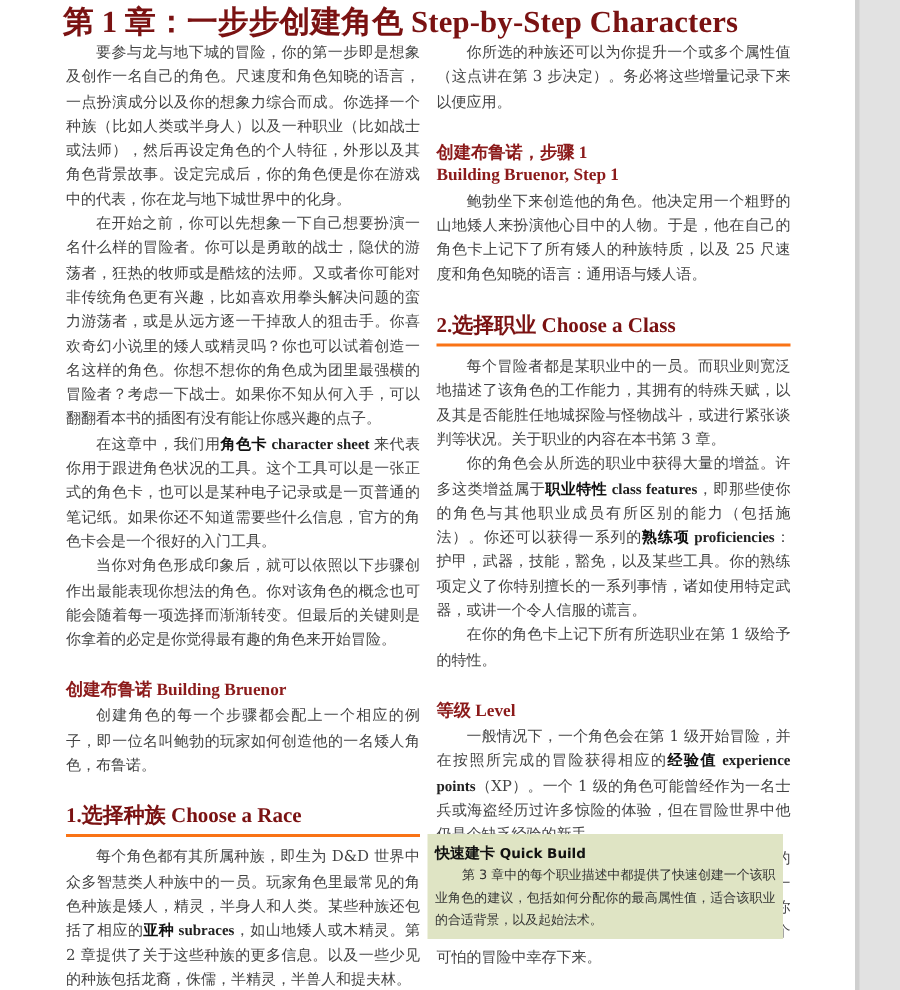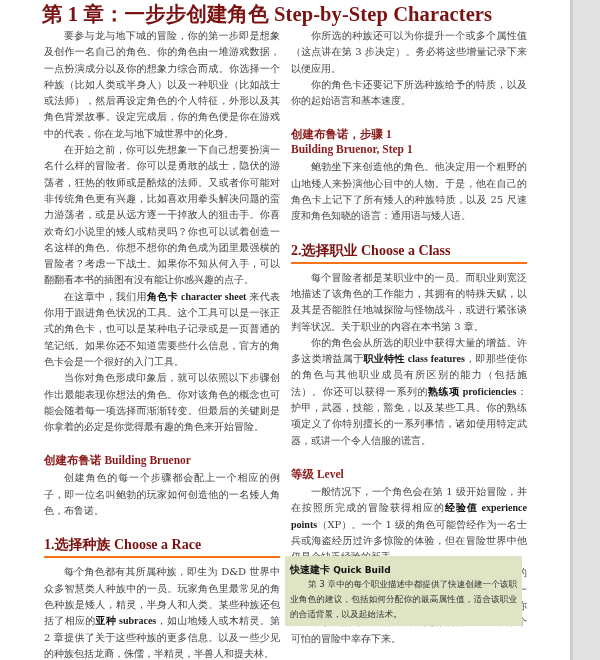--- a/index.html
+++ b/index.html
@@ -24,46 +24,46 @@
   .quick .qh .en { font-weight:bold; font-size:9px; }
   .quick p { font-family:"DejaVu Sans", sans-serif; font-size:8.6px; line-height:15px; color:#333; text-indent:18px; }
 </style>
 </head>
 <body>
 
 <div class="page">
   <div class="title">第 1 章：一步步创建角色 Step-by-Step Characters</div>
 
   <div class="col left">
-    <p>要参与龙与地下城的冒险，你的第一步即是想象及创作一名自己的角色。你的角色由一堆游戏数据，一点扮演成分以及你的想象力综合而成。你选择一个种族（比如人类或半身人）以及一种职业（比如战士或法师），然后再设定角色的个人特征，外形以及其角色背景故事。设定完成后，你的角色便是你在游戏中的代表，你在龙与地下城世界中的化身。</p>
+    <p>要参与龙与地下城的冒险，你的第一步即是想象及创作一名自己的角色。尺速度和角色知晓的语言，一点扮演成分以及你的想象力综合而成。你选择一个种族（比如人类或半身人）以及一种职业（比如战士或法师），然后再设定角色的个人特征，外形以及其角色背景故事。设定完成后，你的角色便是你在游戏中的代表，你在龙与地下城世界中的化身。</p>
     <p>在开始之前，你可以先想象一下自己想要扮演一名什么样的冒险者。你可以是勇敢的战士，隐伏的游荡者，狂热的牧师或是酷炫的法师。又或者你可能对非传统角色更有兴趣，比如喜欢用拳头解决问题的蛮力游荡者，或是从远方逐一干掉敌人的狙击手。你喜欢奇幻小说里的矮人或精灵吗？你也可以试着创造一名这样的角色。你想不想你的角色成为团里最强横的冒险者？考虑一下战士。如果你不知从何入手，可以翻翻看本书的插图有没有能让你感兴趣的点子。</p>
     <p><span>在这章中，我们用</span><b>角色卡</b><span class="kw-en"> character sheet </span><span>来代表你用于跟进角色状况的工具。这个工具可以是一张正式的角色卡，也可以是某种电子记录或是一页普通的笔记纸。如果你还不知道需要些什么信息，官方的角色卡会是一个很好的入门工具。</span></p>
     <p>当你对角色形成印象后，就可以依照以下步骤创作出最能表现你想法的角色。你对该角色的概念也可能会随着每一项选择而渐渐转变。但最后的关键则是你拿着的必定是你觉得最有趣的角色来开始冒险。</p>
 
     <div class="sub">创建布鲁诺 Building Bruenor</div>
     <p>创建角色的每一个步骤都会配上一个相应的例子，即一位名叫鲍勃的玩家如何创造他的一名矮人角色，布鲁诺。</p>
 
     <div class="sec">1.选择种族 Choose a Race</div>
     <p><span>每个角色都有其所属种族，即生为 D&amp;D 世界中众多智慧类人种族中的一员。玩家角色里最常见的角色种族是矮人，精灵，半身人和人类。某些种族还包括了相应的</span><b>亚种</b><span class="kw-en"> subraces</span><span>，如山地矮人或木精灵。第 2 章提供了关于这些种族的更多信息。以及一些少见的种族包括龙裔，侏儒，半精灵，半兽人和提夫林。</span></p>
 
   </div>
 
   <div class="col right">
     <p>你所选的种族还可以为你提升一个或多个属性值（这点讲在第 3 步决定）。务必将这些增量记录下来以便应用。</p>
-    <p>你的角色卡还要记下所选种族给予的特质，以及你的起始语言和基本速度。</p>
 
     <div class="sub" style="">
       <div>创建布鲁诺，步骤 1</div>
       <div>Building Bruenor, Step 1</div>
     </div>
     <p>鲍勃坐下来创造他的角色。他决定用一个粗野的山地矮人来扮演他心目中的人物。于是，他在自己的角色卡上记下了所有矮人的种族特质，以及 25 尺速度和角色知晓的语言：通用语与矮人语。</p>
 
     <div class="sec">2.选择职业 Choose a Class</div>
     <p>每个冒险者都是某职业中的一员。而职业则宽泛地描述了该角色的工作能力，其拥有的特殊天赋，以及其是否能胜任地城探险与怪物战斗，或进行紧张谈判等状况。关于职业的内容在本书第 3 章。</p>
     <p><span>你的角色会从所选的职业中获得大量的增益。许多这类增益属于</span><b>职业特性</b><span class="kw-en"> class features</span><span>，即那些使你的角色与其他职业成员有所区别的能力（包括施法）。你还可以获得一系列的</span><b>熟练项</b><span class="kw-en"> proficiencies</span><span>：护甲，武器，技能，豁免，以及某些工具。你的熟练项定义了你特别擅长的一系列事情，诸如使用特定武器，或讲一个令人信服的谎言。</span></p>
+    <p>在你的角色卡上记下所有所选职业在第 1 级给予的特性。</p>
 
     <div class="sub">等级 Level</div>
     <p><span>一般情况下，一个角色会在第 1 级开始冒险，并在按照所完成的冒险获得相应的</span><b>经验值</b><span class="kw-en"> experience points</span><span>（XP）。一个 1 级的角色可能曾经作为一名士兵或海盗经历过许多惊险的体验，但在冒险世界中他仍是个缺乏经验的新手。</span></p>
     <p>第 1 级开始的冒险意味着这是你角色冒险生涯的开端。如果你已经熟悉了这游戏，或是你参加进了一个正在进行的 D&amp;D 战役，则你的 DM 可能会允许你从一个较高的等级开始，并假定你的角色已经在数个可怕的冒险中幸存下来。</p>
   </div>
 
   <div class="quick">
     <div class="qh"><span>快速建卡</span><span class="en"> Quick Build</span></div>
     <p>第 3 章中的每个职业描述中都提供了快速创建一个该职业角色的建议，包括如何分配你的最高属性值，适合该职业的合适背景，以及起始法术。</p>
   </div>

